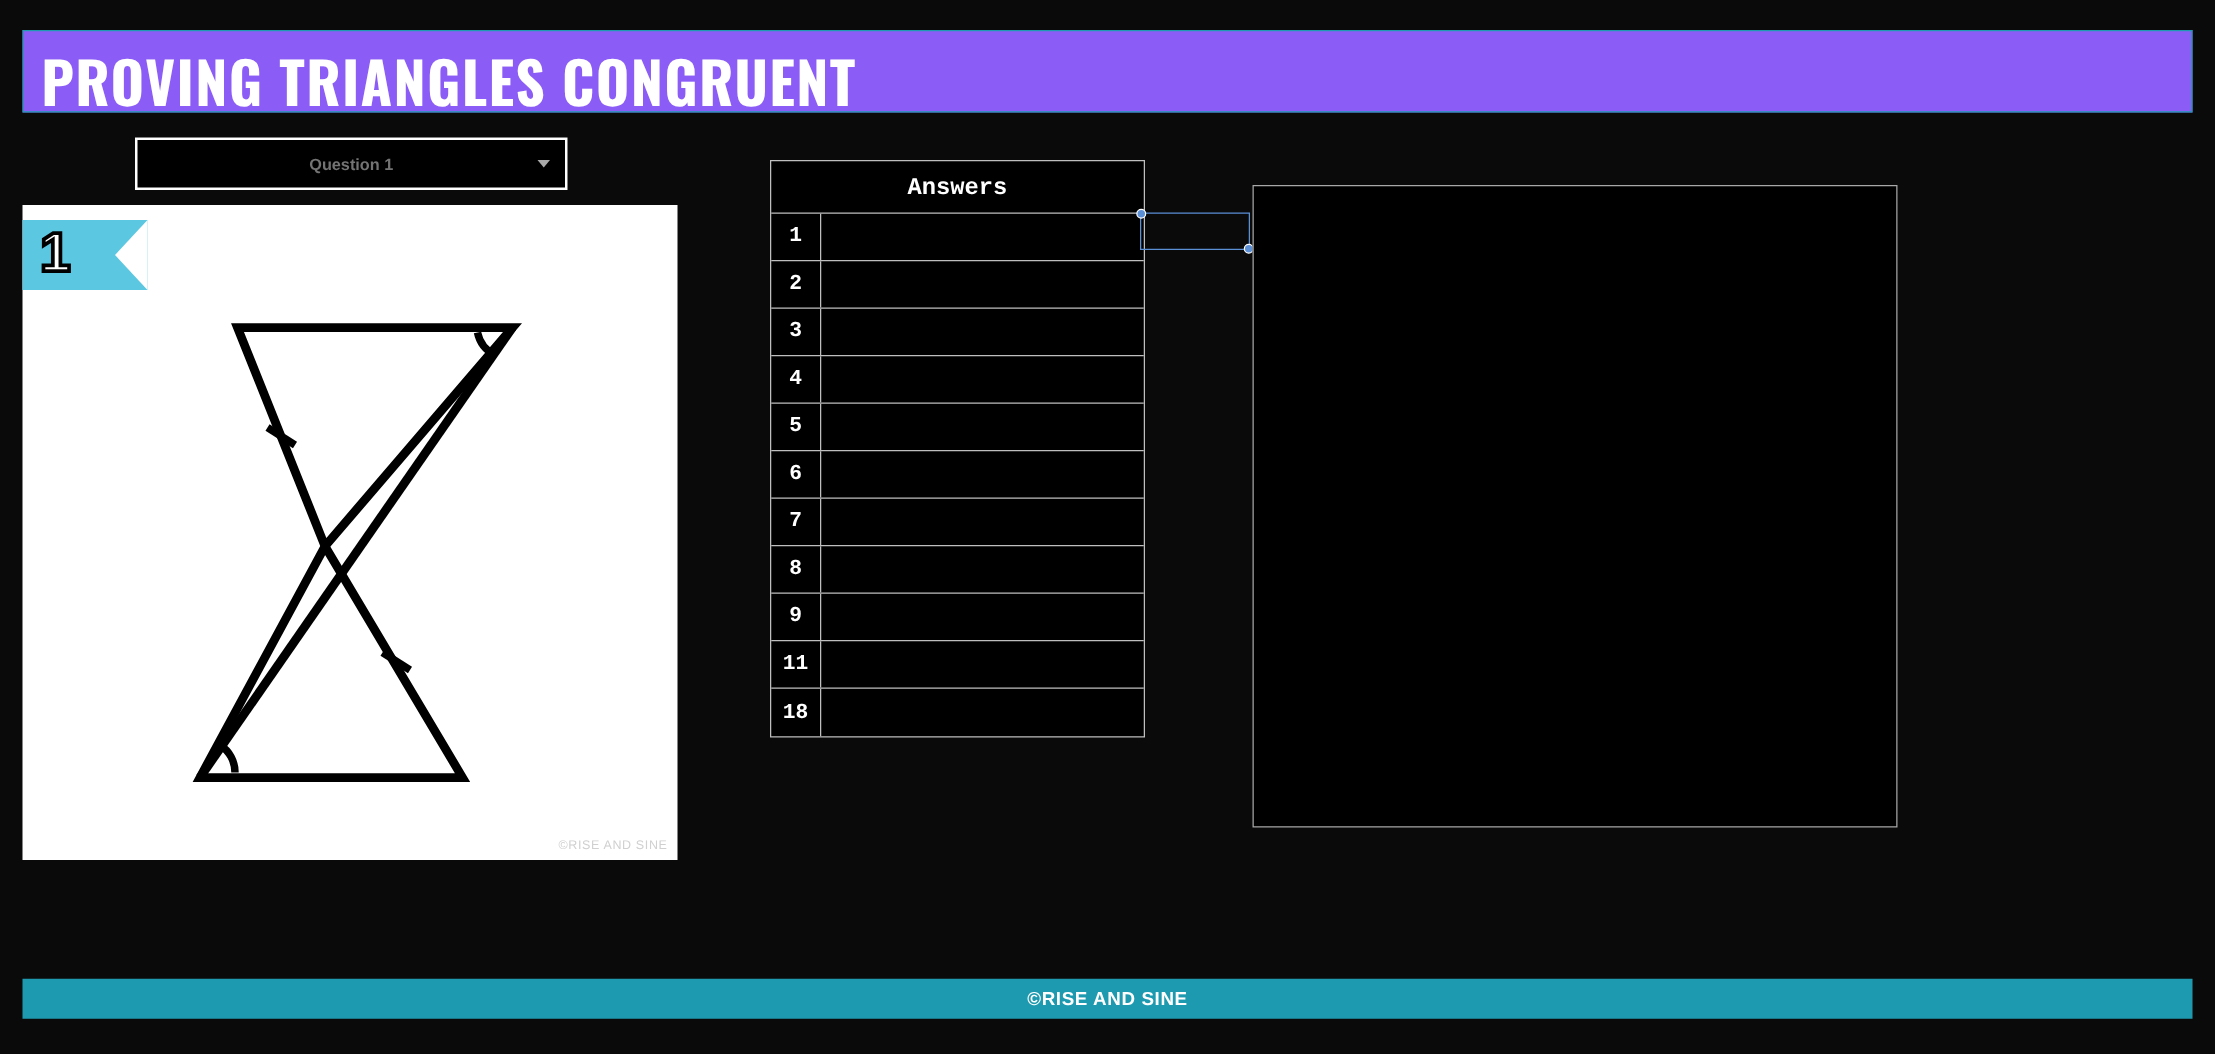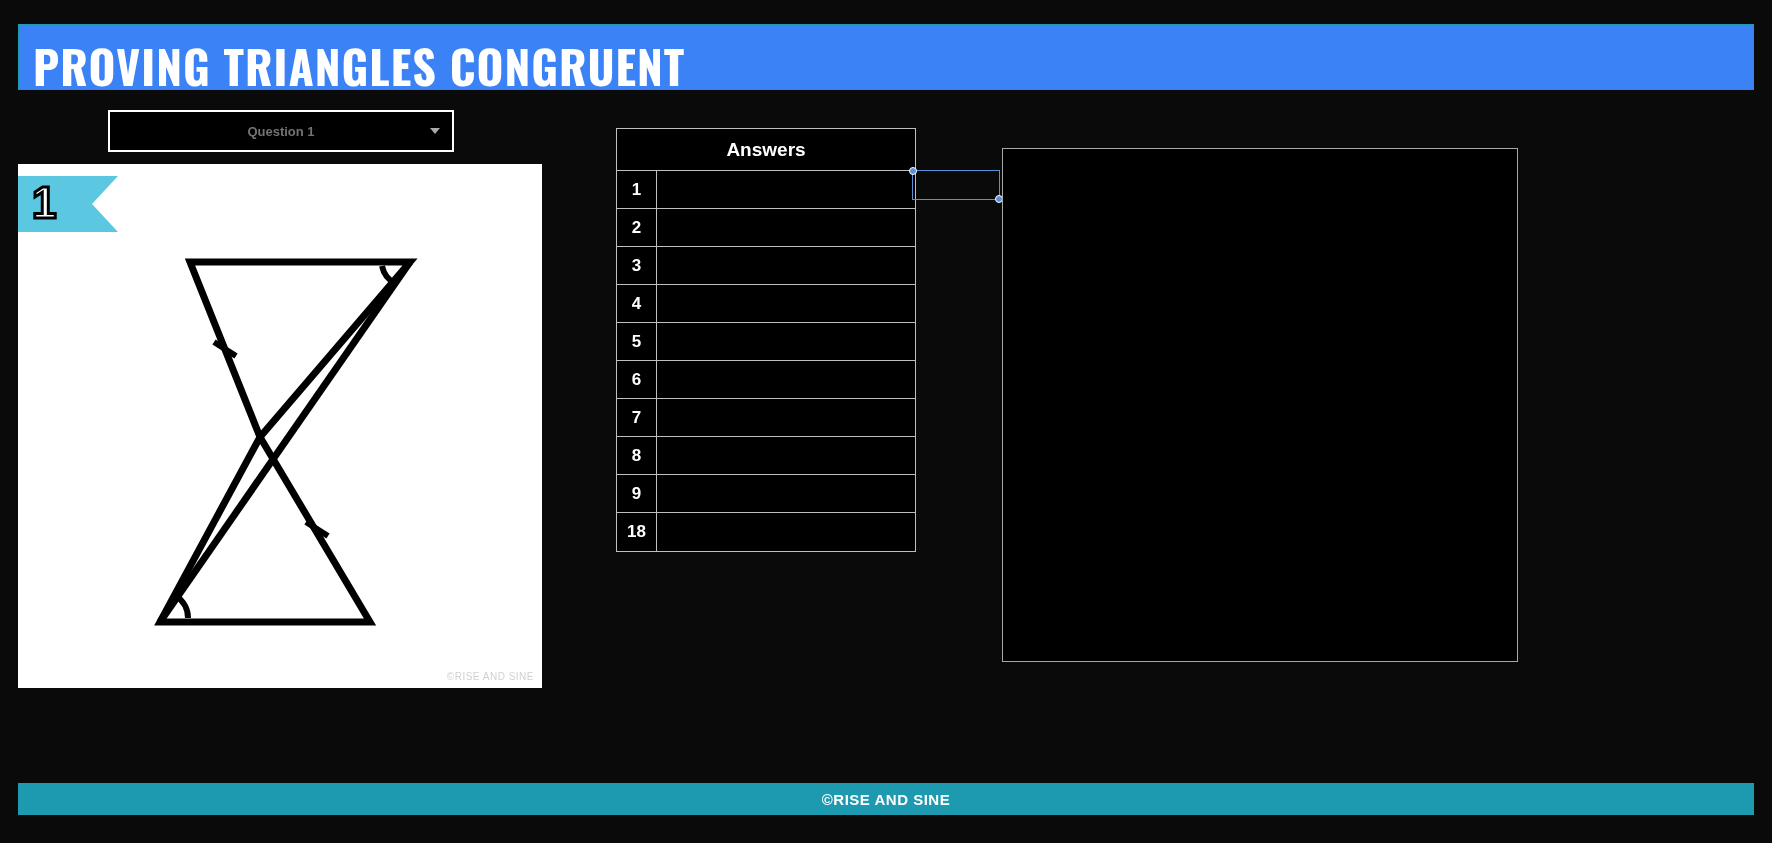--- a/index.html
+++ b/index.html
@@ -12,21 +12,21 @@
     overflow: hidden;
   }
   .page {
     position: relative;
     width: 1772px;
     height: 843px;
     padding: 24px 18px 0 18px;
   }
   
   .header {
-    background: #3b82f6;
+    background: #8b5cf6;
     border: 1px solid #1e9ab0;
     height: 66px;
     display: flex;
     align-items: stretch;
   }
   .header-title {
     font-family: "Arial Narrow", "Impact", "Oswald", sans-serif;
     font-weight: 700;
     font-stretch: condensed;
     font-size: 46px;
@@ -129,20 +129,21 @@
   }
 
   
   .answers {
     position: absolute;
     left: 616px;
     top: 128px;
     width: 300px;
     border: 1px solid #bfbfbf;
     background: #000;
+    font-family: Liberation Mono, monospace;
   }
   .answers-header {
     height: 42px;
     display: flex;
     align-items: center;
     justify-content: center;
     font-size: 19px;
     font-weight: 700;
     border-bottom: 1px solid #bfbfbf;
   }
@@ -285,20 +286,24 @@
         </div>
         <div class="answers-row">
           <div class="answers-num">8</div>
           <div class="answers-cell"></div>
         </div>
         <div class="answers-row">
           <div class="answers-num">9</div>
           <div class="answers-cell"></div>
         </div>
         <div class="answers-row">
+          <div class="answers-num">11</div>
+          <div class="answers-cell"></div>
+        </div>
+        <div class="answers-row">
           <div class="answers-num">18</div>
           <div class="answers-cell"></div>
         </div>
       </div>
   </div>
 
   <div class="selection">
     <div class="handle tl"></div>
     <div class="handle br"></div>
   </div>

